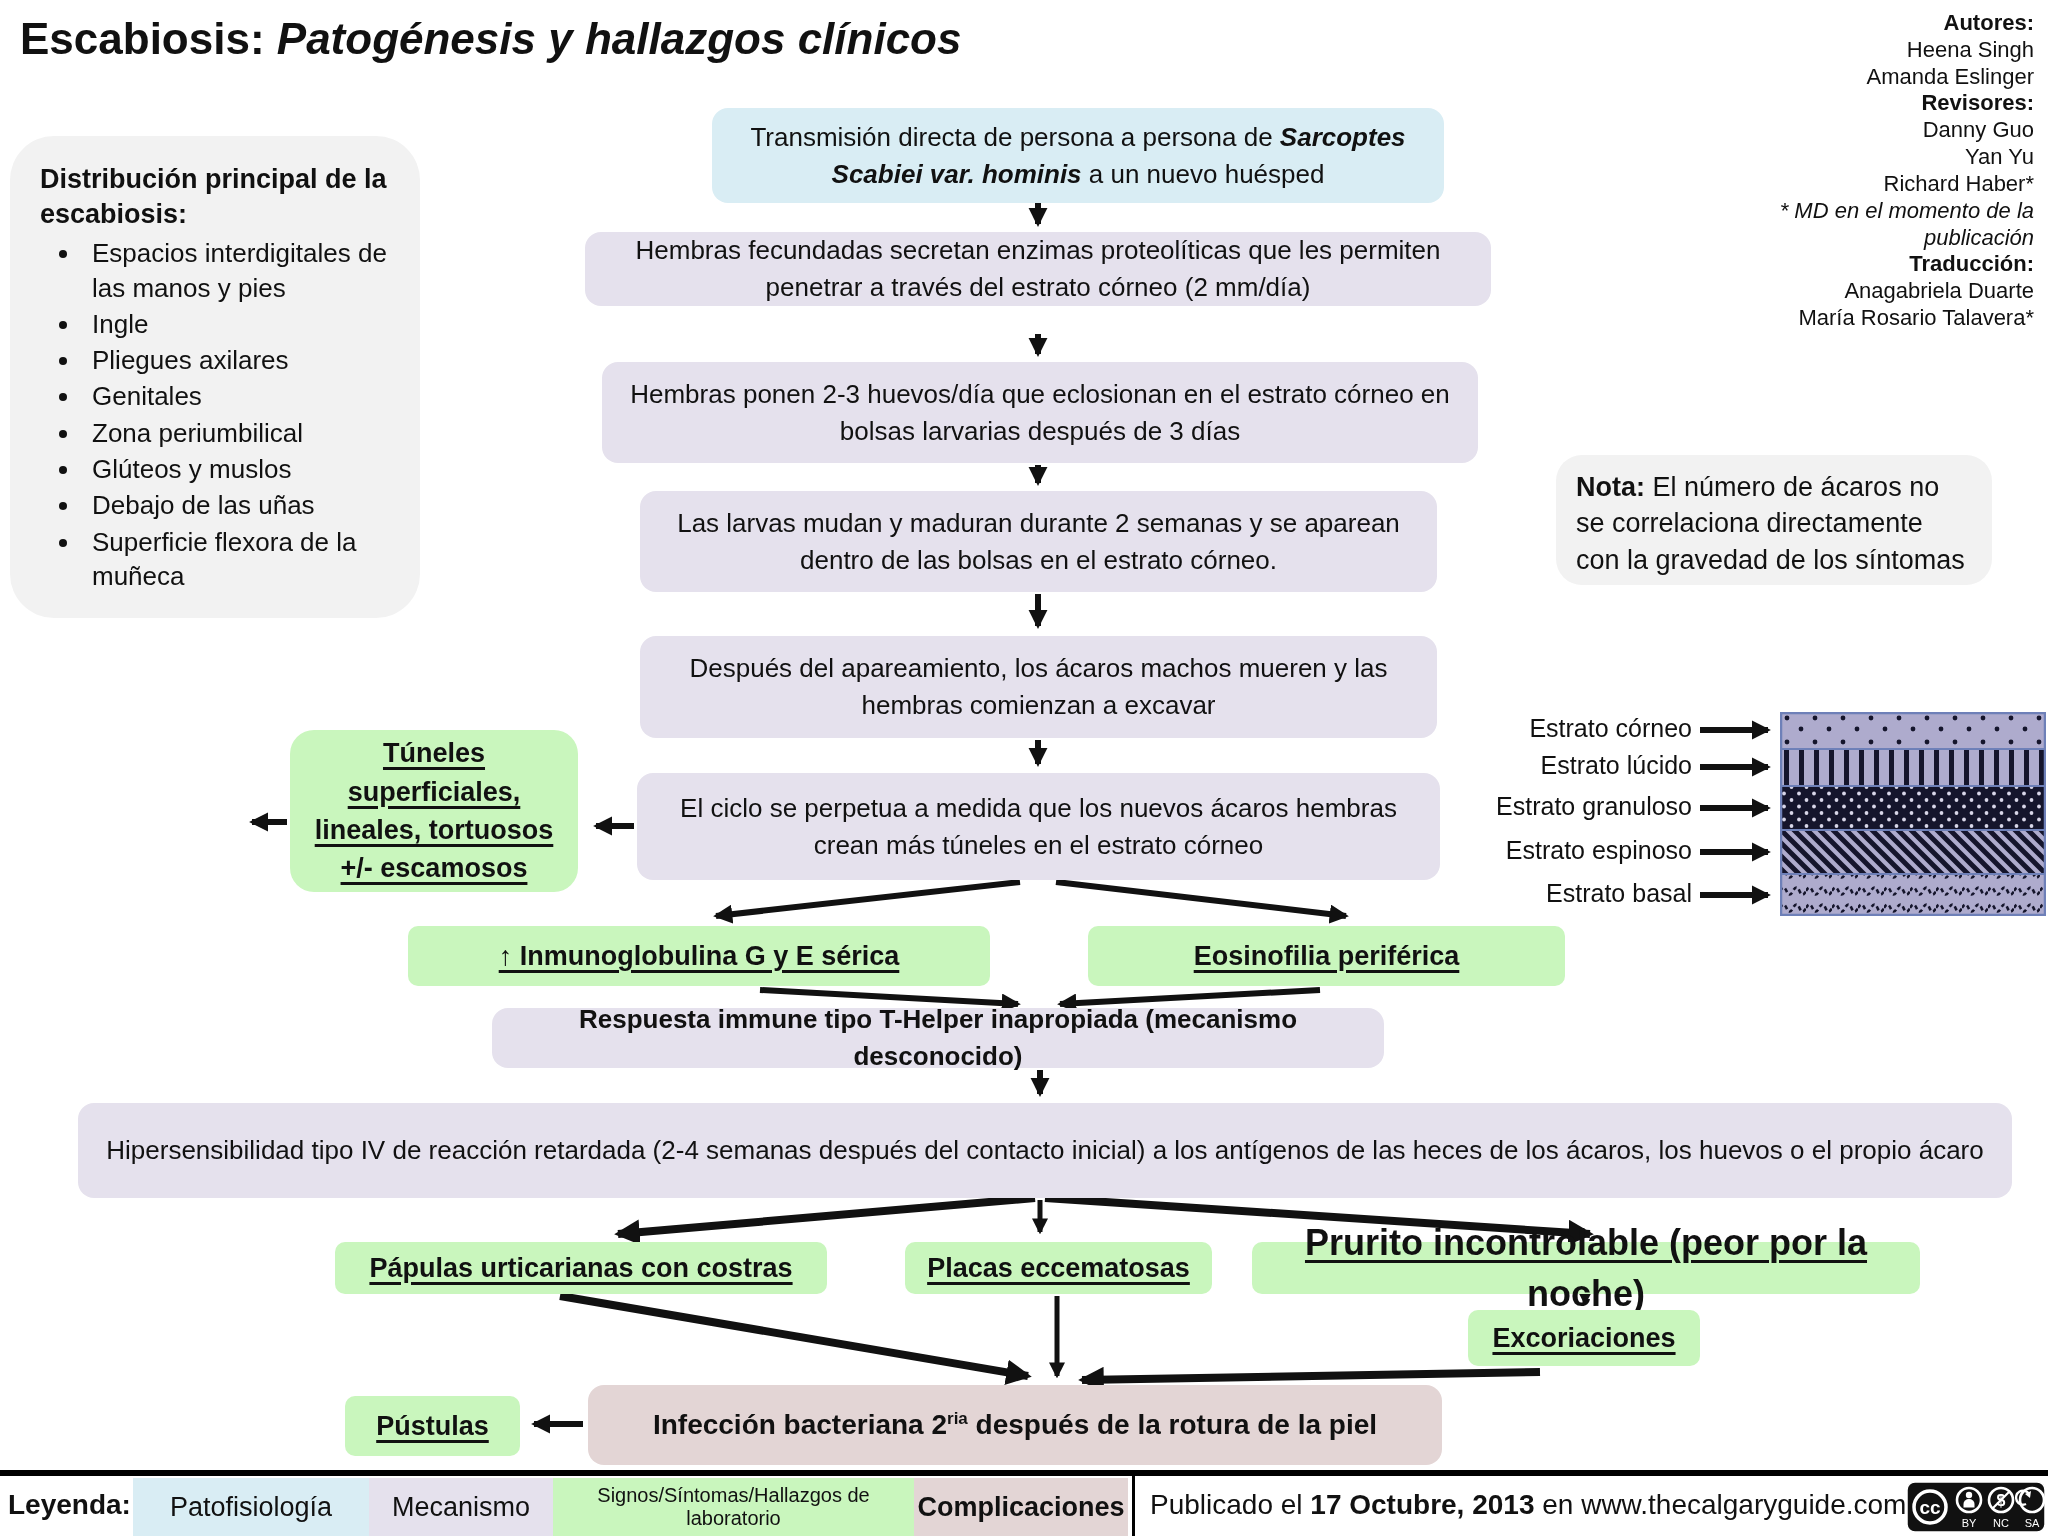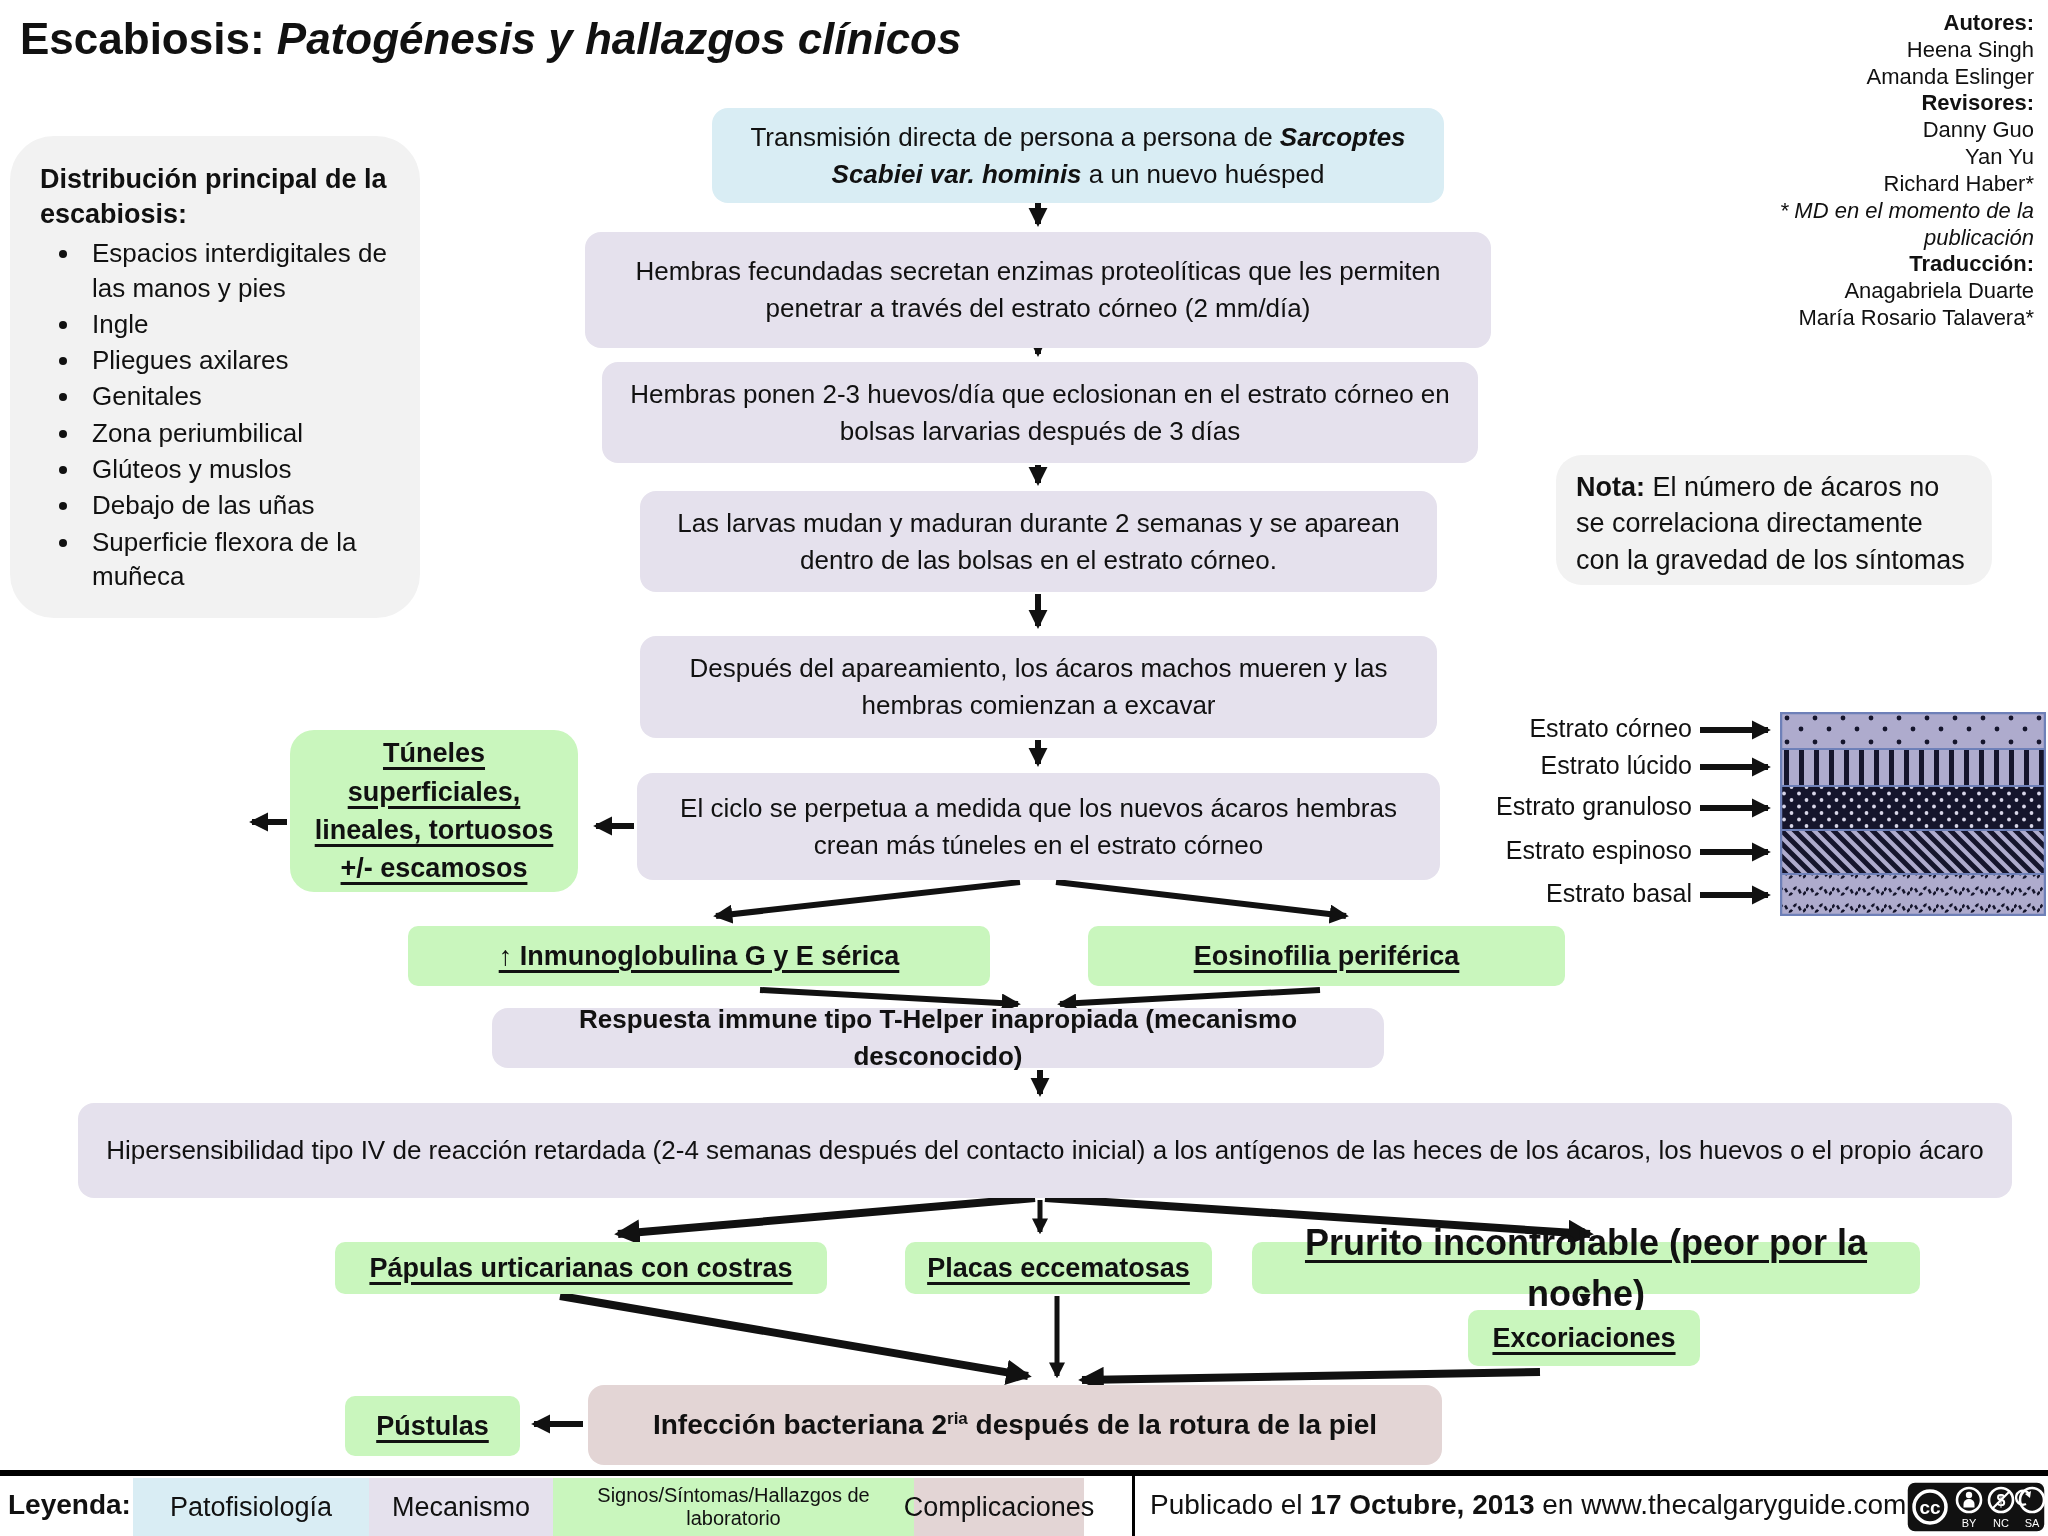--- a/index.html
+++ b/index.html
@@ -122,21 +122,21 @@
   </div>
 
   <div class="abs nota bg-gray">
     <span class="bold">Nota:</span><span> El número de ácaros no se correlaciona directamente con la gravedad de los síntomas</span>
   </div>
 
   <div class="abs box bg-blue" style="left:672px;top:108px;width:732px;height:95px;margin-left:40px;">
     <div><span>Transmisión directa de persona a persona de </span><span class="bold it" style="font-style:italic">Sarcoptes Scabiei var. hominis</span><span> a un nuevo huésped</span></div>
   </div>
 
-  <div class="abs box bg-purple" style="left:585px;top:232px;width:906px;height:116px;">
+  <div class="abs box bg-purple" style="left:585px;top:232px;width:906px;height:74px;">
     <span>Hembras fecundadas secretan enzimas proteolíticas que les permiten penetrar a través del estrato córneo (2 mm/día)</span>
   </div>
 
   <div class="abs box bg-purple" style="left:602px;top:362px;width:876px;height:101px;">
     <span>Hembras ponen 2-3 huevos/día que eclosionan en el estrato córneo en bolsas larvarias después de 3 días</span>
   </div>
 
   <div class="abs box bg-purple" style="left:640px;top:491px;width:797px;height:101px;">
     <span>Las larvas mudan y maduran durante 2 semanas y se aparean dentro de las bolsas en el estrato córneo.</span>
   </div>
@@ -237,21 +237,21 @@
   <div class="abs legend-label">Leyenda:</div>
   <div class="abs legend-box bg-blue" style="left:133px;width:236px;">
     <span>Patofisiología</span>
   </div>
   <div class="abs legend-box bg-purple" style="left:369px;width:184px;">
     <span>Mecanismo</span>
   </div>
   <div class="abs legend-box small bg-green" style="left:553px;width:361px;padding:0 28px;">
     <span>Signos/Síntomas/Hallazgos de laboratorio</span>
   </div>
-  <div class="abs legend-box bg-pink" style="left:914px;width:170px;">
+  <div class="abs legend-box bg-pink" style="left:914px;width:214px;font-weight:bold;">
     <span>Complicaciones</span>
   </div>
   <div class="abs legend-divider"></div>
   <div class="abs published">
     <span>Publicado el </span><span class="bold">17 Octubre, 2013</span><span> en www.thecalgaryguide.com</span>
   </div>
 
   <svg class="abs" style="left:1906px;top:1481px;" width="140" height="52" viewBox="0 0 140 52">
     <rect x="1" y="1" width="138" height="50" rx="8" fill="#111" stroke="#fff" stroke-width="1.5"></rect>
     <circle cx="24" cy="26" r="16" fill="none" stroke="#fff" stroke-width="3.5"></circle>

